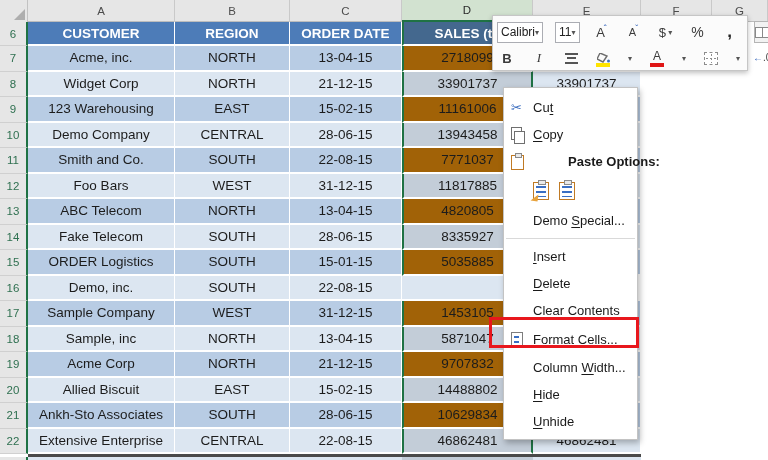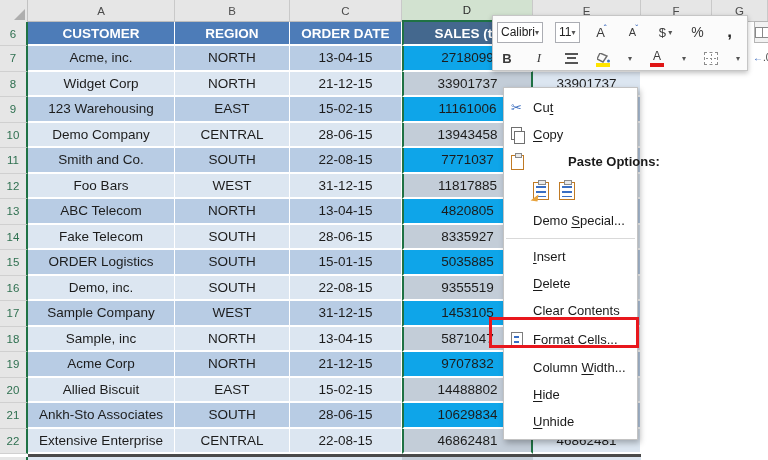--- a/index.html
+++ b/index.html
@@ -23,21 +23,21 @@
     display: flex; align-items: center; justify-content: center; font-size: 11.5px; color: #2f7050; }
   .c { display: flex; align-items: center; justify-content: center; font-size: 13.5px; color: #1c1c1c;
     border-right: 1px solid #fff; border-bottom: 2px solid #fff; overflow: hidden; white-space: nowrap; }
   .c.blank { background: #fff; border: none; }
   .hdr .c { font-weight: bold; color: #fff; font-size: 13.5px; }
   .hdr .ca, .hdr .cb, .hdr .cc, .hdr .ce { background: #4d7cb8; }
   .hdr .cd { background: #44688e; }
   .odd .ca, .odd .cb, .odd .cc, .odd .ce { background: #b8cce4; }
   .even .ca, .even .cb, .even .cc, .even .ce { background: #dce6f1; }
   .cd { border-left: 2px solid #1f7244; border-right: 2px solid #1f7244 !important; }
-  .odd .cd { background: #0ea5e9; }
+  .odd .cd { background: #a16207; }
   .even .cd { background: #c3cdd8; }
 
   .bottomstrip { position: absolute; left: 28px; top: 454px; width: 613px; height: 3px; background: #4a4a4a; }
   .sliver { position: absolute; left: 0; top: 457px; width: 768px; height: 3px; display: flex; }
   .sliver div { height: 3px; }
   .sliver .s-rn { width: 28px; background: #e6e6e6; border-right: 2px solid #1f7244; }
   .sliver .s-l { background: #dce6f1; }
   .sliver .s-d { background: #c3cdd8; }
 
   
@@ -225,21 +225,20 @@
     <div class="c cd w-d">5035885</div>
     <div class="c ce w-e"></div>
     <div class="c blank w-f"></div>
     <div class="c blank w-g"></div>
   </div>
   <div class="row even">
     <div class="rn">16</div>
     <div class="c ca w-a">Demo, inc.</div>
     <div class="c cb w-b">SOUTH</div>
     <div class="c cc w-c">22-08-15</div>
-    <div class="c cd w-d">9355519</div>
     <div class="c ce w-e"></div>
     <div class="c blank w-f"></div>
     <div class="c blank w-g"></div>
   </div>
   <div class="row odd">
     <div class="rn">17</div>
     <div class="c ca w-a">Sample Company</div>
     <div class="c cb w-b">WEST</div>
     <div class="c cc w-c">31-12-15</div>
     <div class="c cd w-d">1453105</div>

